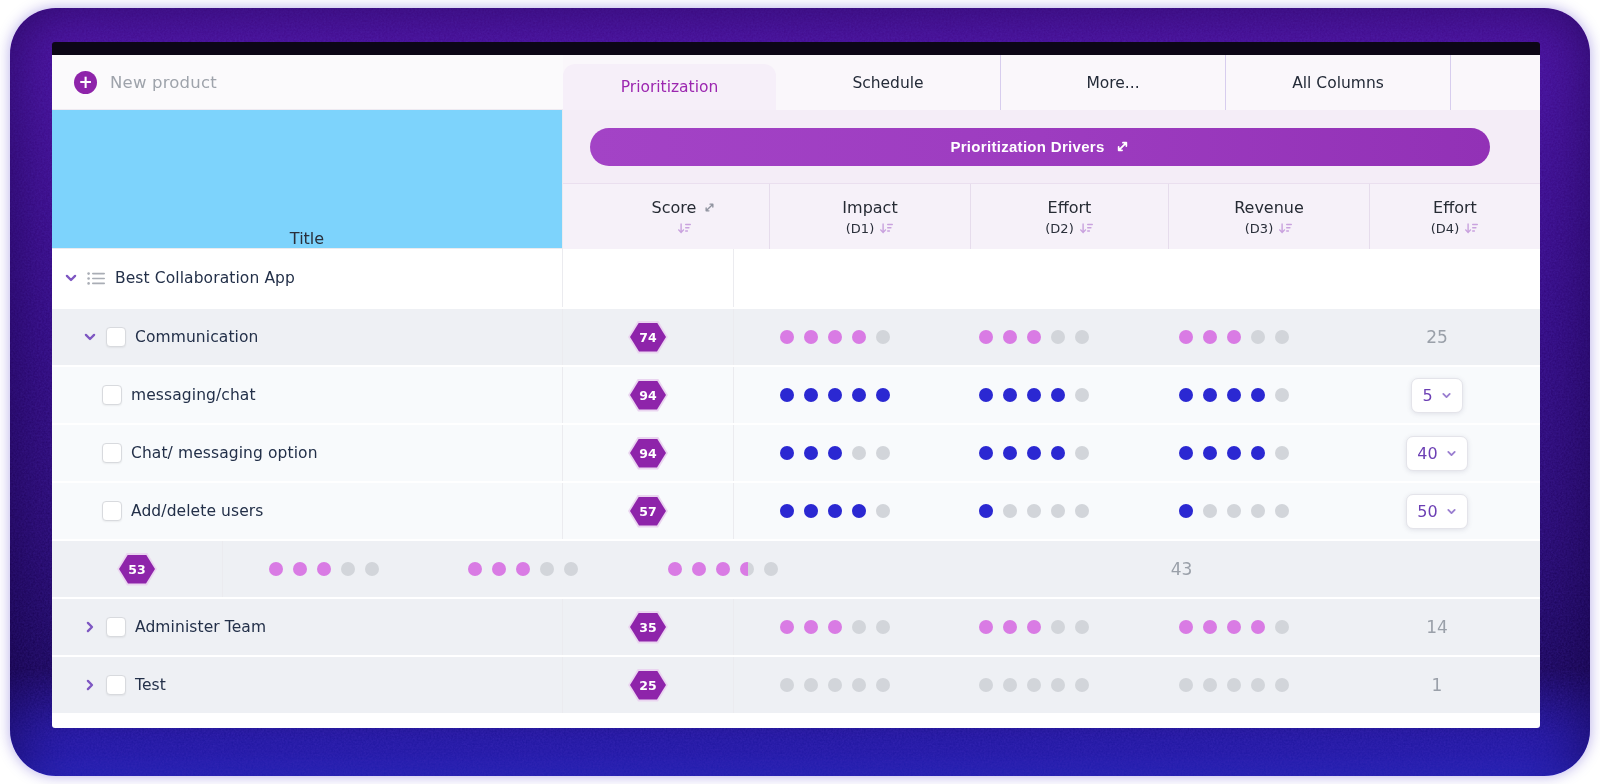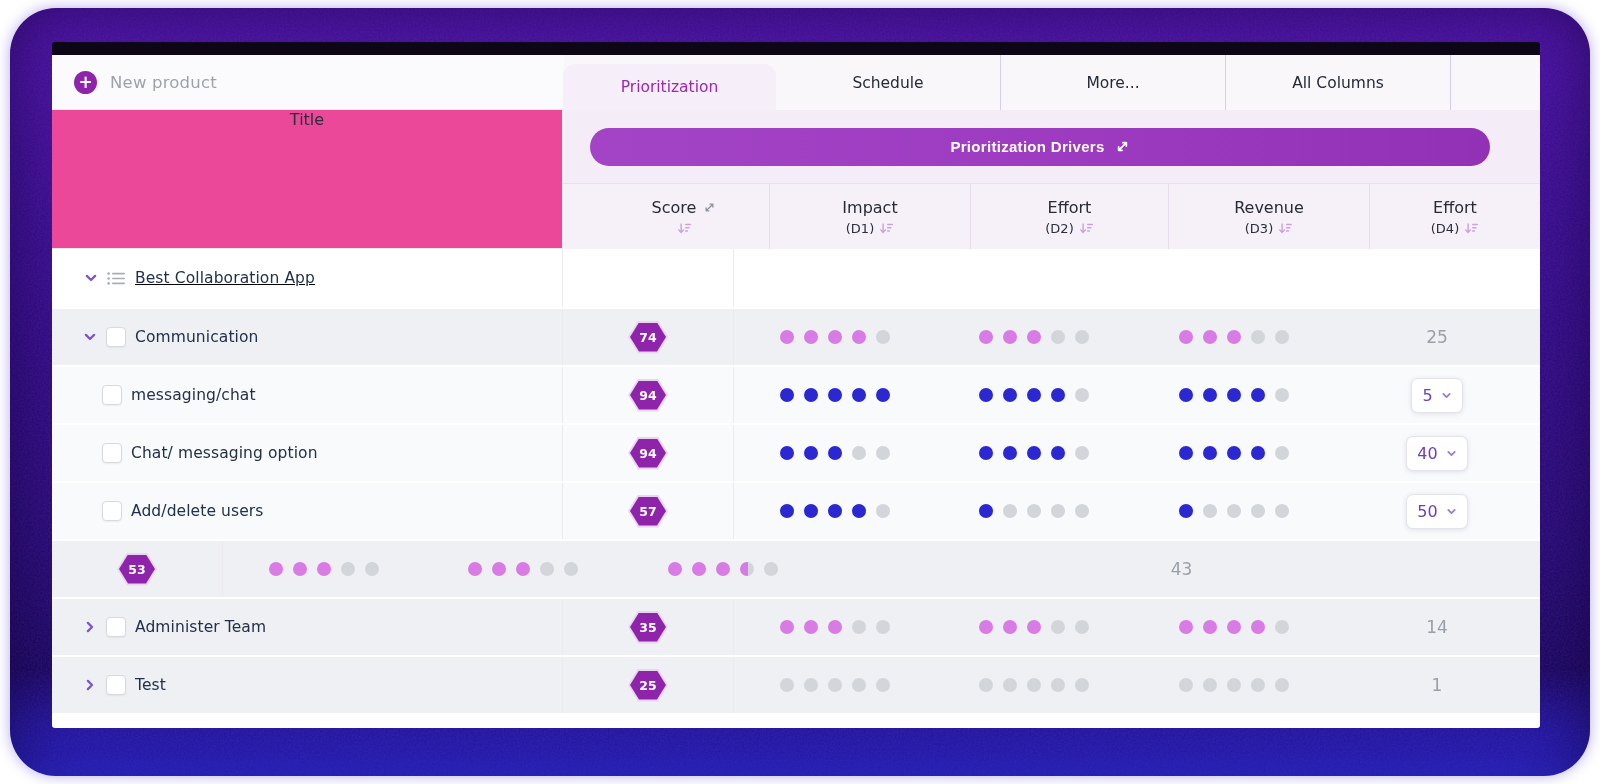--- a/index.html
+++ b/index.html
@@ -30,22 +30,22 @@
     display:flex;align-items:center;justify-content:center;font-size:17px;font-weight:700;line-height:1;flex:none;}
   .new-product-label{color:#9ea3ab;font-size:16.5px;letter-spacing:.2px;}
   .topbar-right{flex:1;background:#faf7fb;display:flex;align-items:stretch;}
   .tab{display:flex;align-items:center;justify-content:center;font-size:15.5px;
     color:var(--text-dark);cursor:pointer;}
   .tab.inactive{width:225px;border-right:1px solid #d7cdee;}
   .tab.active{width:213px;align-self:flex-end;height:46px;background:var(--tab-bg);
     border-radius:12px 12px 0 0;color:var(--accent);font-weight:500;}
   
   .header-zone{height:139px;display:flex;flex:none;}
-  .title-header{width:511px;flex:none;background:#ec4899;border-right:1px solid var(--line);
-    border-bottom:1px solid var(--line);display:flex;align-items:flex-start;justify-content:center;}
+  .title-header{width:511px;flex:none;background:#7dd3fc;border-right:1px solid var(--line);
+    border-bottom:1px solid var(--line);display:flex;align-items:flex-end;justify-content:center;}
   .title-header span{font-size:16px;color:#2a2f3a;}
   .right-header{flex:1;display:flex;flex-direction:column;}
   .banner-band{height:73px;flex:none;background:var(--band-bg);display:flex;align-items:center;}
   .banner-btn{height:38px;margin:0 50px 0 27px;flex:1;border:none;border-radius:19px;
     background:linear-gradient(90deg,#a343c6 0%,#9d3cc0 50%,#9231b6 100%);
     color:#fff;font-size:15px;font-weight:600;letter-spacing:.3px;
     display:flex;align-items:center;justify-content:center;gap:10px;cursor:pointer;}
   .col-headers{height:66px;flex:none;background:var(--hdr-bg);border-top:1px solid #eadfef;
     display:flex;padding-left:36px;}
   .col-head{display:flex;flex-direction:column;align-items:center;justify-content:center;
@@ -63,21 +63,21 @@
   .c-d4{flex:1;}
   
   .rows{flex:1;display:flex;flex-direction:column;overflow:hidden;}
   .row{height:58px;flex:none;display:flex;border-bottom:2px solid #fff;}
   .row:first-child{height:60px;}
   .row.white{background:#fff;}
   .row.gray{background:var(--row-gray);}
   .row.light{background:var(--row-light);}
   .cell{display:flex;align-items:center;justify-content:center;}
   .title-cell{justify-content:flex-start;gap:9px;border-right:1px solid var(--line);}
-  .title-cell.lvl0{padding-left:32px;text-decoration:underline;}
+  .title-cell.lvl0{padding-left:12px;}
   .title-cell.lvl1{padding-left:31px;}
   .title-cell.lvl2{padding-left:50px;}
   .row-title{font-size:15.5px;color:#233049;letter-spacing:.1px;cursor:pointer;}
   .score-cell{border-right:1px solid var(--line);}
   .checkbox{width:20px;height:20px;background:#fff;border:1px solid #d8dade;border-radius:4px;
     box-shadow:0 1px 2px rgba(0,0,0,.06);flex:none;cursor:pointer;}
   .chev{flex:none;display:flex;cursor:pointer;}
   .hex-outer{width:40px;height:33px;position:relative;flex:none;
     clip-path:polygon(25% 0,75% 0,100% 50%,75% 100%,25% 100%,0 50%);background:#ead5f0;}
   .hex-inner{position:absolute;inset:2px;

